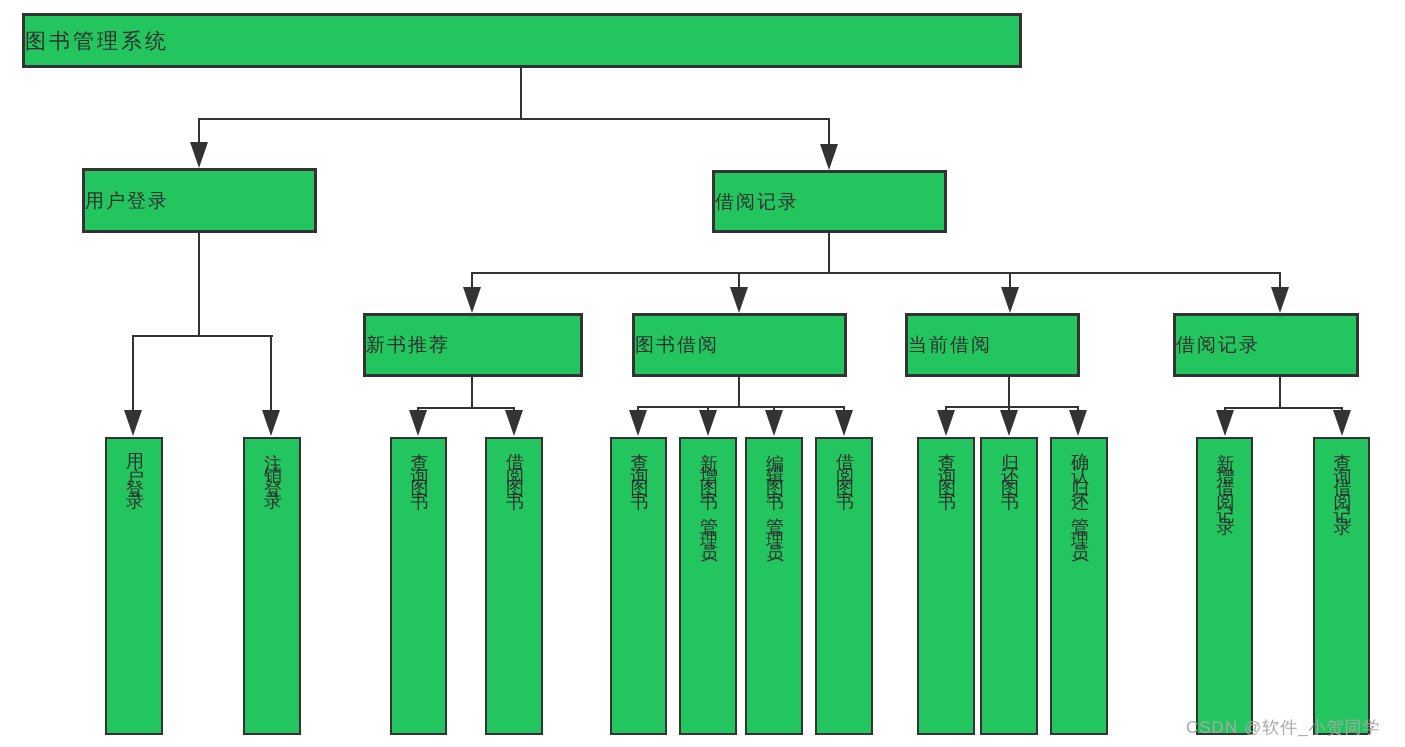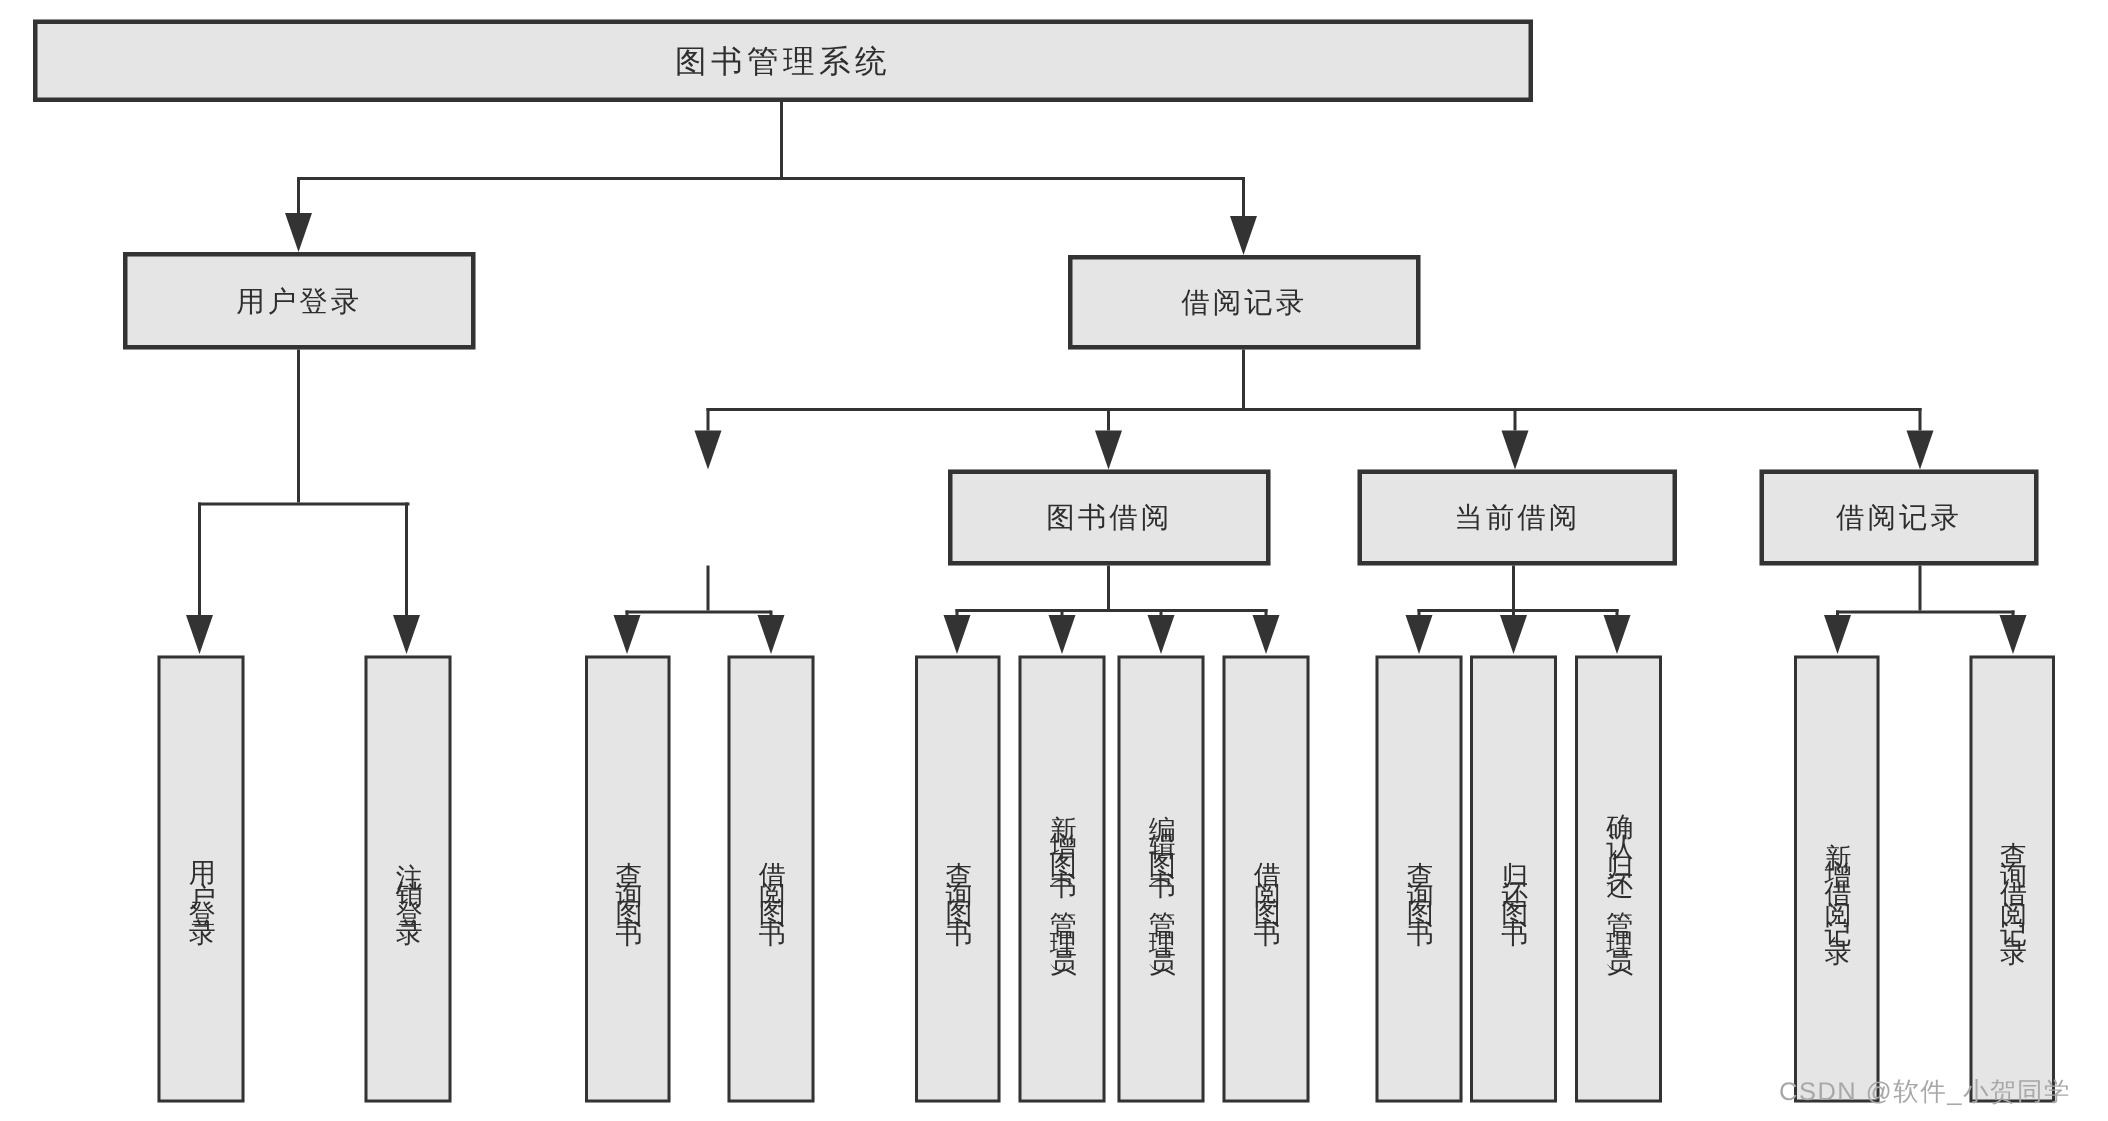--- a/index.html
+++ b/index.html
@@ -8,22 +8,22 @@
     width:1405px;height:747px;
     background:#ffffff;
     font-family:"Liberation Sans", sans-serif;
     overflow:hidden;
     color:#2e2e2e;
   }
   .box{
     position:absolute;
     box-sizing:border-box;
     border:3px solid #333333;
-    background:#e5e5e5;
-    display:flex;align-items:center;justify-content:center;
+    background:#22c55e;
+    display:flex;align-items:center;
     color:#2e2e2e;
   }
   .root-box{font-size:21px;letter-spacing:3px;}
   .hnode{font-size:19px;letter-spacing:2px;}
   .vnode{
     border-width:2px;
     writing-mode:vertical-lr;
     text-orientation:mixed;
     font-size:18px;
     letter-spacing:13px;
@@ -57,26 +57,29 @@
   </div>
 
   <div class="box hnode" style="left:82px;top:168px;width:235px;height:65px;">
     <span>用户登录</span>
   </div>
 
   <div class="box hnode" style="left:712px;top:170px;width:235px;height:63px;">
     <span>借阅记录</span>
   </div>
 
+  <div class="box hnode" style="left:363px;top:313px;width:220px;height:64px;">
+    <span>新书推荐</span>
+  </div>
 
   <div class="box hnode" style="left:632px;top:313px;width:215px;height:64px;">
     <span>图书借阅</span>
   </div>
 
-  <div class="box hnode" style="left:905px;top:313px;width:213px;height:64px;">
+  <div class="box hnode" style="left:905px;top:313px;width:175px;height:64px;">
     <span>当前借阅</span>
   </div>
 
   <div class="box hnode" style="left:1173px;top:313px;width:186px;height:64px;">
     <span>借阅记录</span>
   </div>
 
   <div class="box vnode" style="left:105px;top:437px;width:58px;height:298px;">
     <span>用户登录</span>
   </div>

